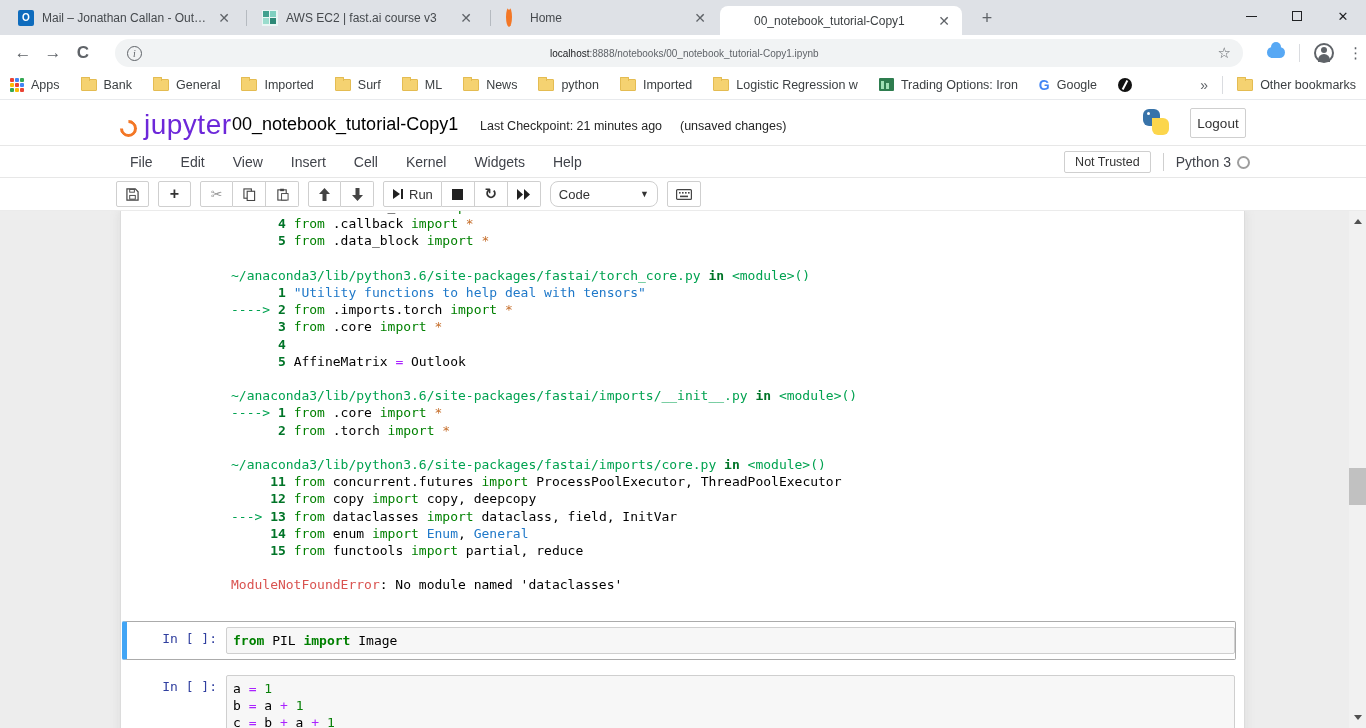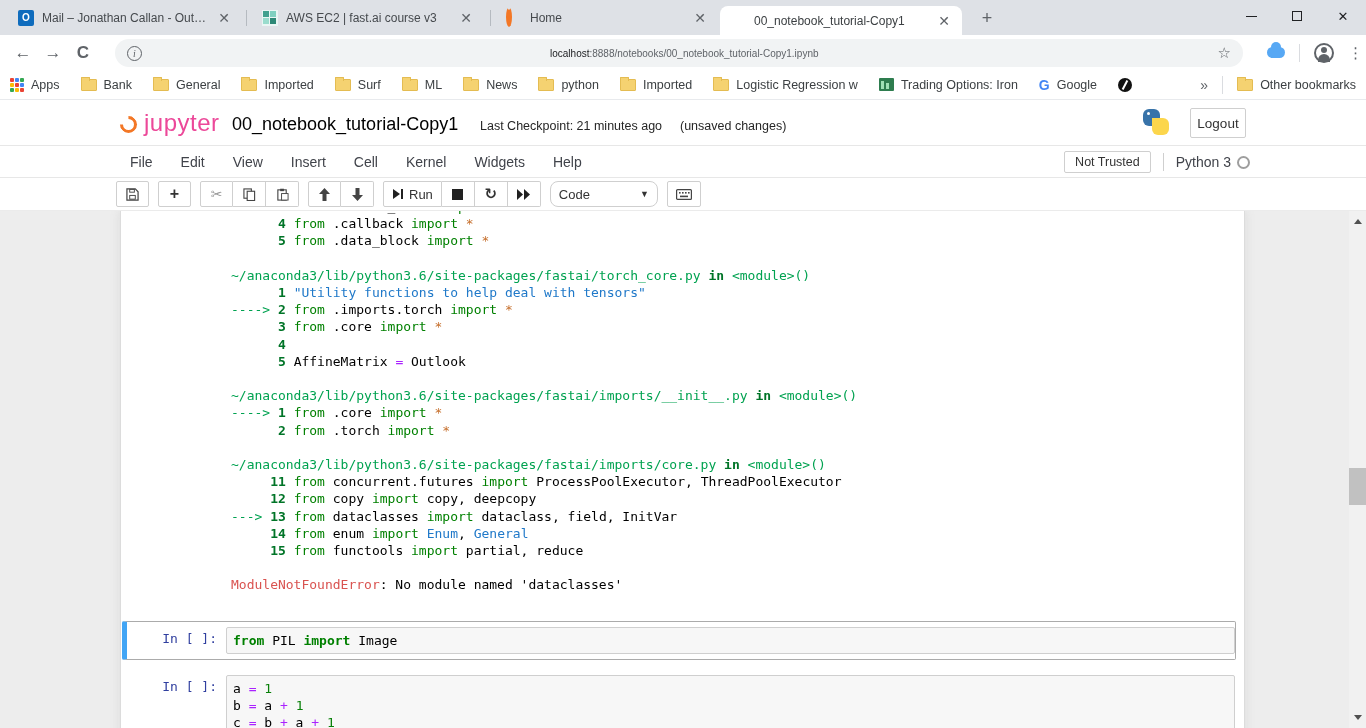--- a/index.html
+++ b/index.html
@@ -58,21 +58,21 @@
   .gicon { font-size:14px; font-weight:bold; color:#4285f4; }
   .blkcircle { width:14px; height:14px; background:#111; border-radius:50%; position:relative; }
   .blkcircle:before { content:""; position:absolute; left:6px; top:2px; width:2px; height:10px; background:#fff; transform:rotate(28deg); }
   .chev { color:#5f6368; font-size:14px; }
   .bm-right { margin-left:auto; display:flex; align-items:center; gap:14px; }
 
   
   .jheader { position:absolute; left:0; top:100px; width:1366px; height:46px; background:#fff; border-bottom:1px solid #e7e7e7; }
   .jlogo { position:absolute; left:120px; top:9px; display:flex; align-items:flex-end; gap:7px; }
   .jring { width:17px; height:17px; border:3.5px solid #f37726; border-top-color:transparent; border-radius:50%; transform:rotate(-45deg); margin-bottom:4px; position:relative; }
-  .jlogo .word { font-size:24px; color:#ec4899; letter-spacing:.5px;text-align:center; }
+  .jlogo .word { font-size:28px; color:#6d28d9; letter-spacing:.5px;text-align:center; }
   .jtitle { position:absolute; left:232px; top:14px; font-size:18px; color:#000; }
   .jcheck { position:absolute; left:480px; top:19px; font-size:12.5px; color:#262626; }
   .junsaved { position:absolute; left:680px; top:19px; font-size:12.5px; color:#262626; }
   .pylogo { position:absolute; left:1143px; top:9px; width:26px; height:26px; }
   .pylogo .b { position:absolute; left:0; top:0; width:17px; height:17px; background:#3873a9; border-radius:6px 6px 0 6px; }
   .pylogo .y { position:absolute; right:0; bottom:0; width:17px; height:17px; background:#fcd64c; border-radius:0 6px 6px 6px; }
   .pylogo .d1 { position:absolute; left:4px; top:3px; width:3px; height:3px; background:#fff; border-radius:50%; z-index:2;}
   .logout { position:absolute; left:1190px; top:8px; width:56px; height:30px; background:#fff; border:1px solid #cfcfcf; border-radius:2px; font-size:13.5px; color:#333; display:flex; align-items:center; justify-content:center; }
 
   

